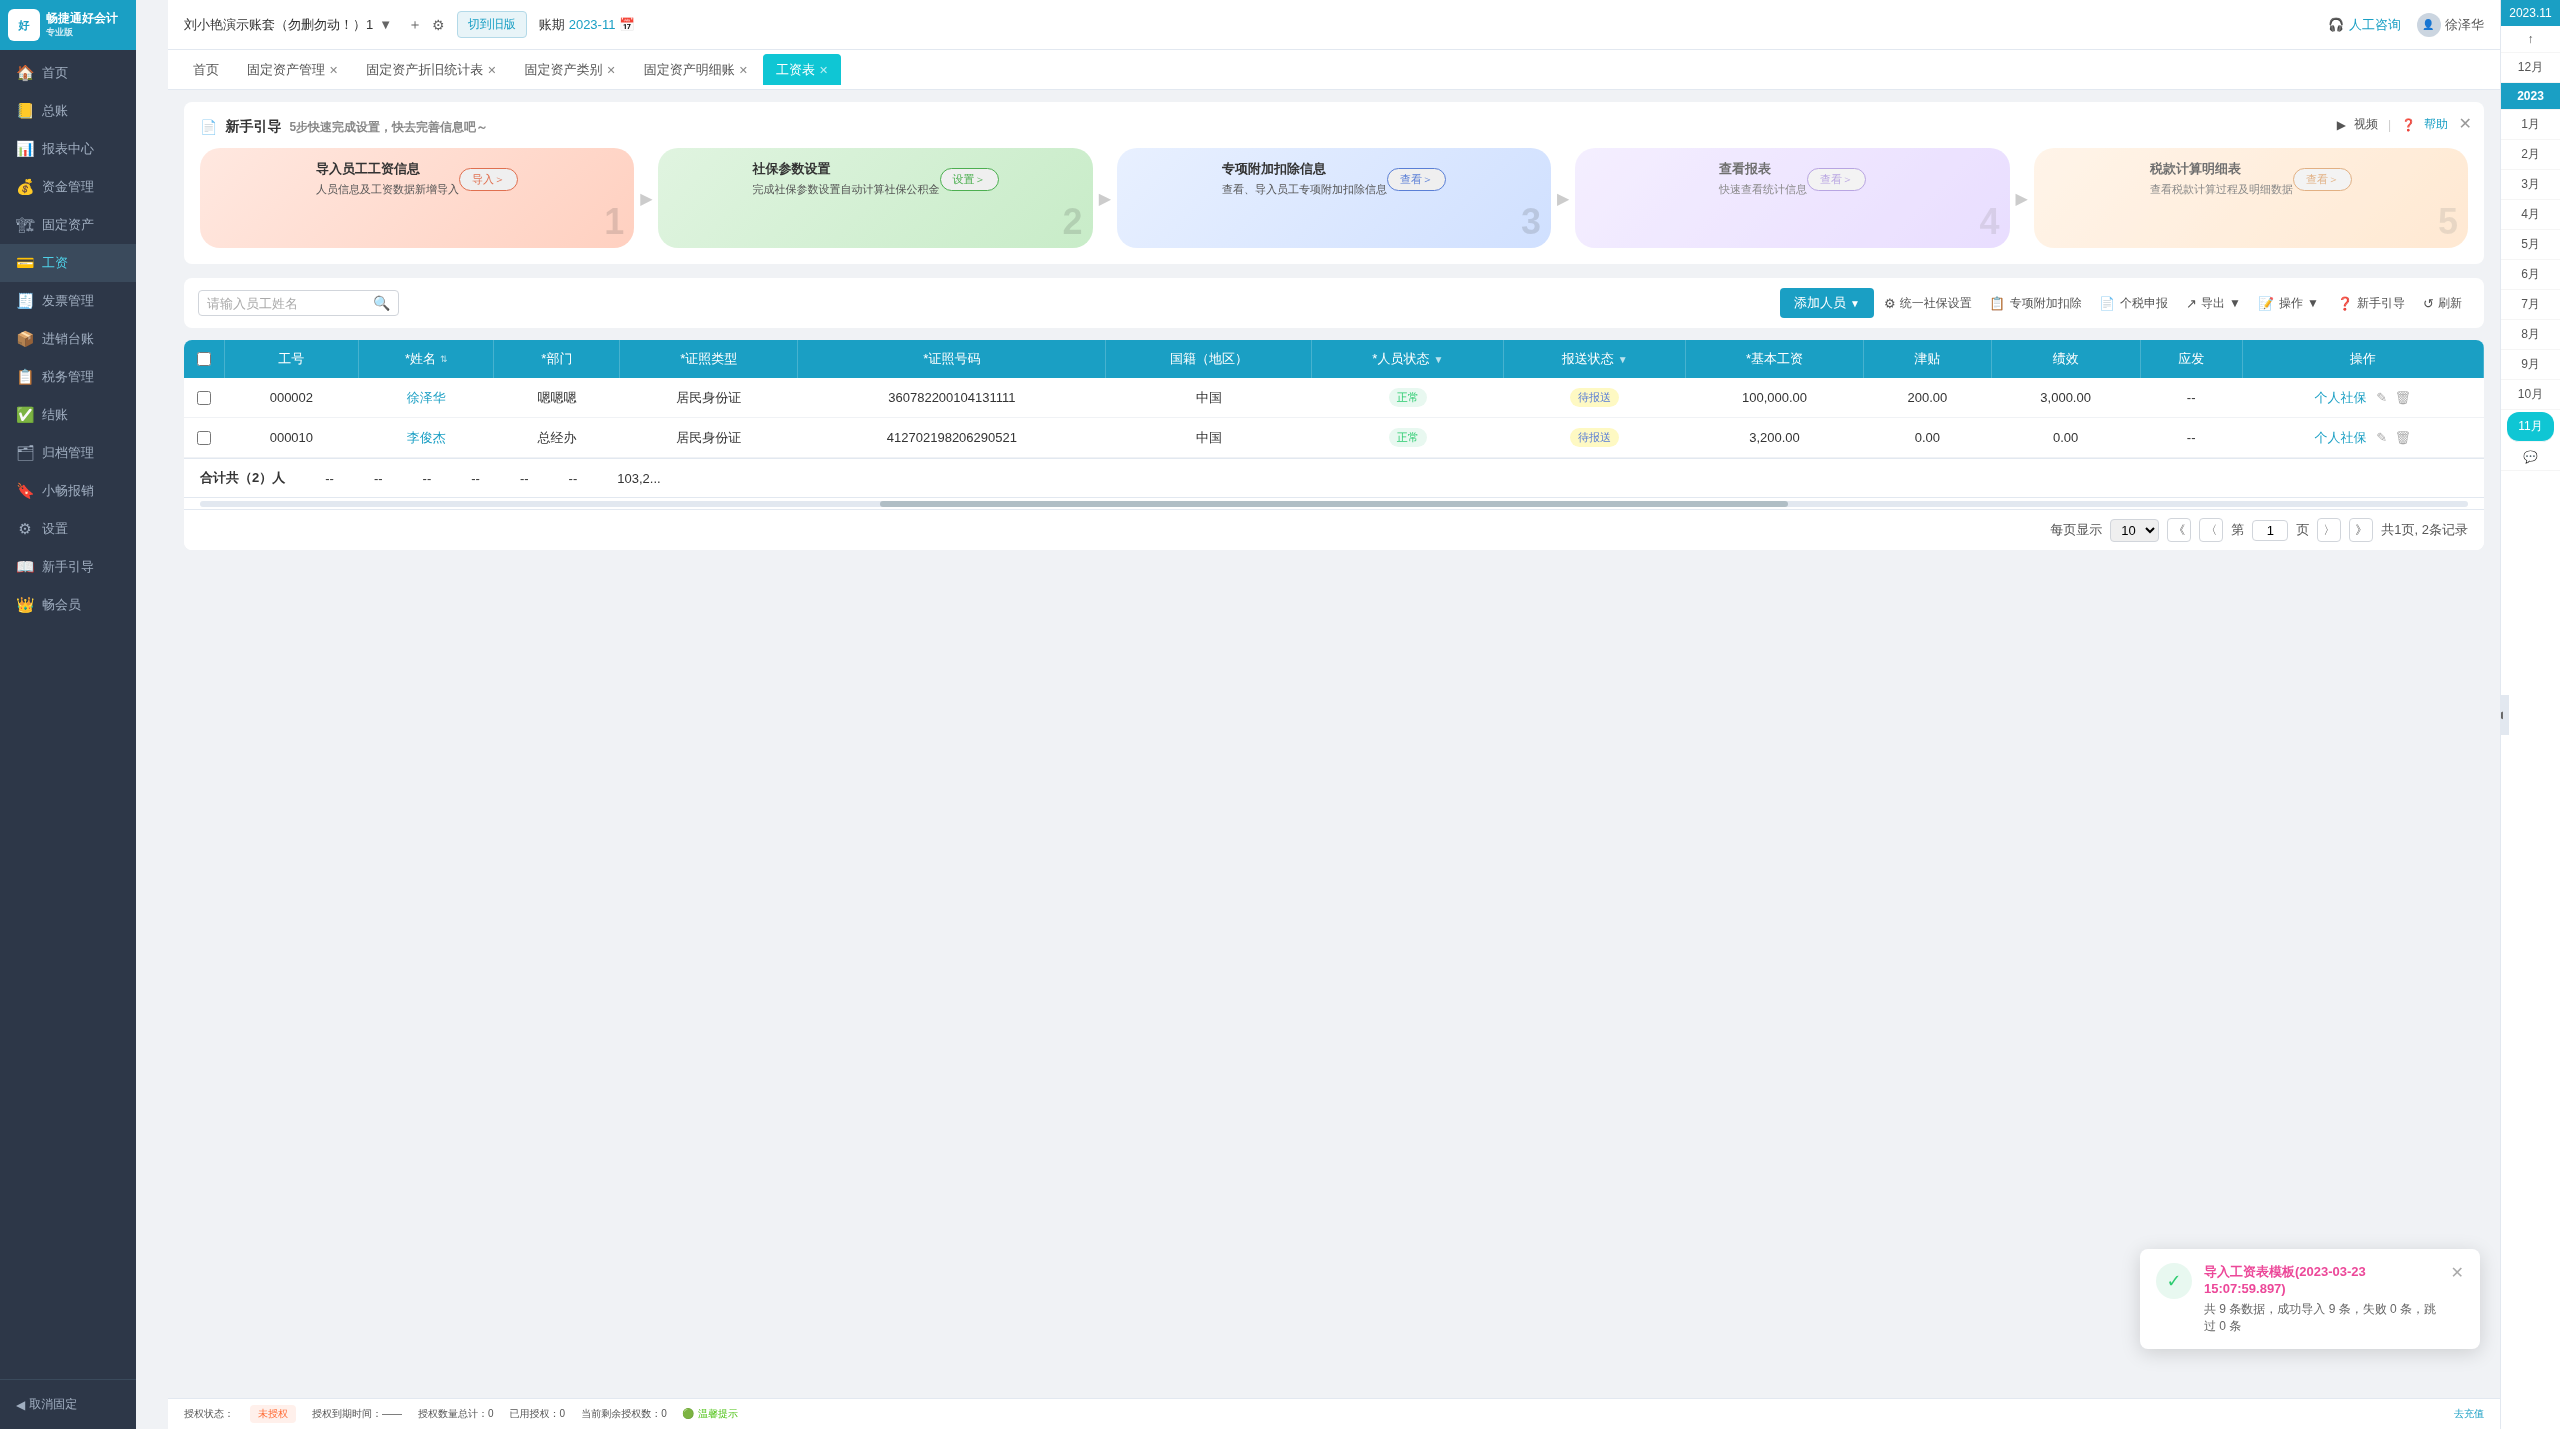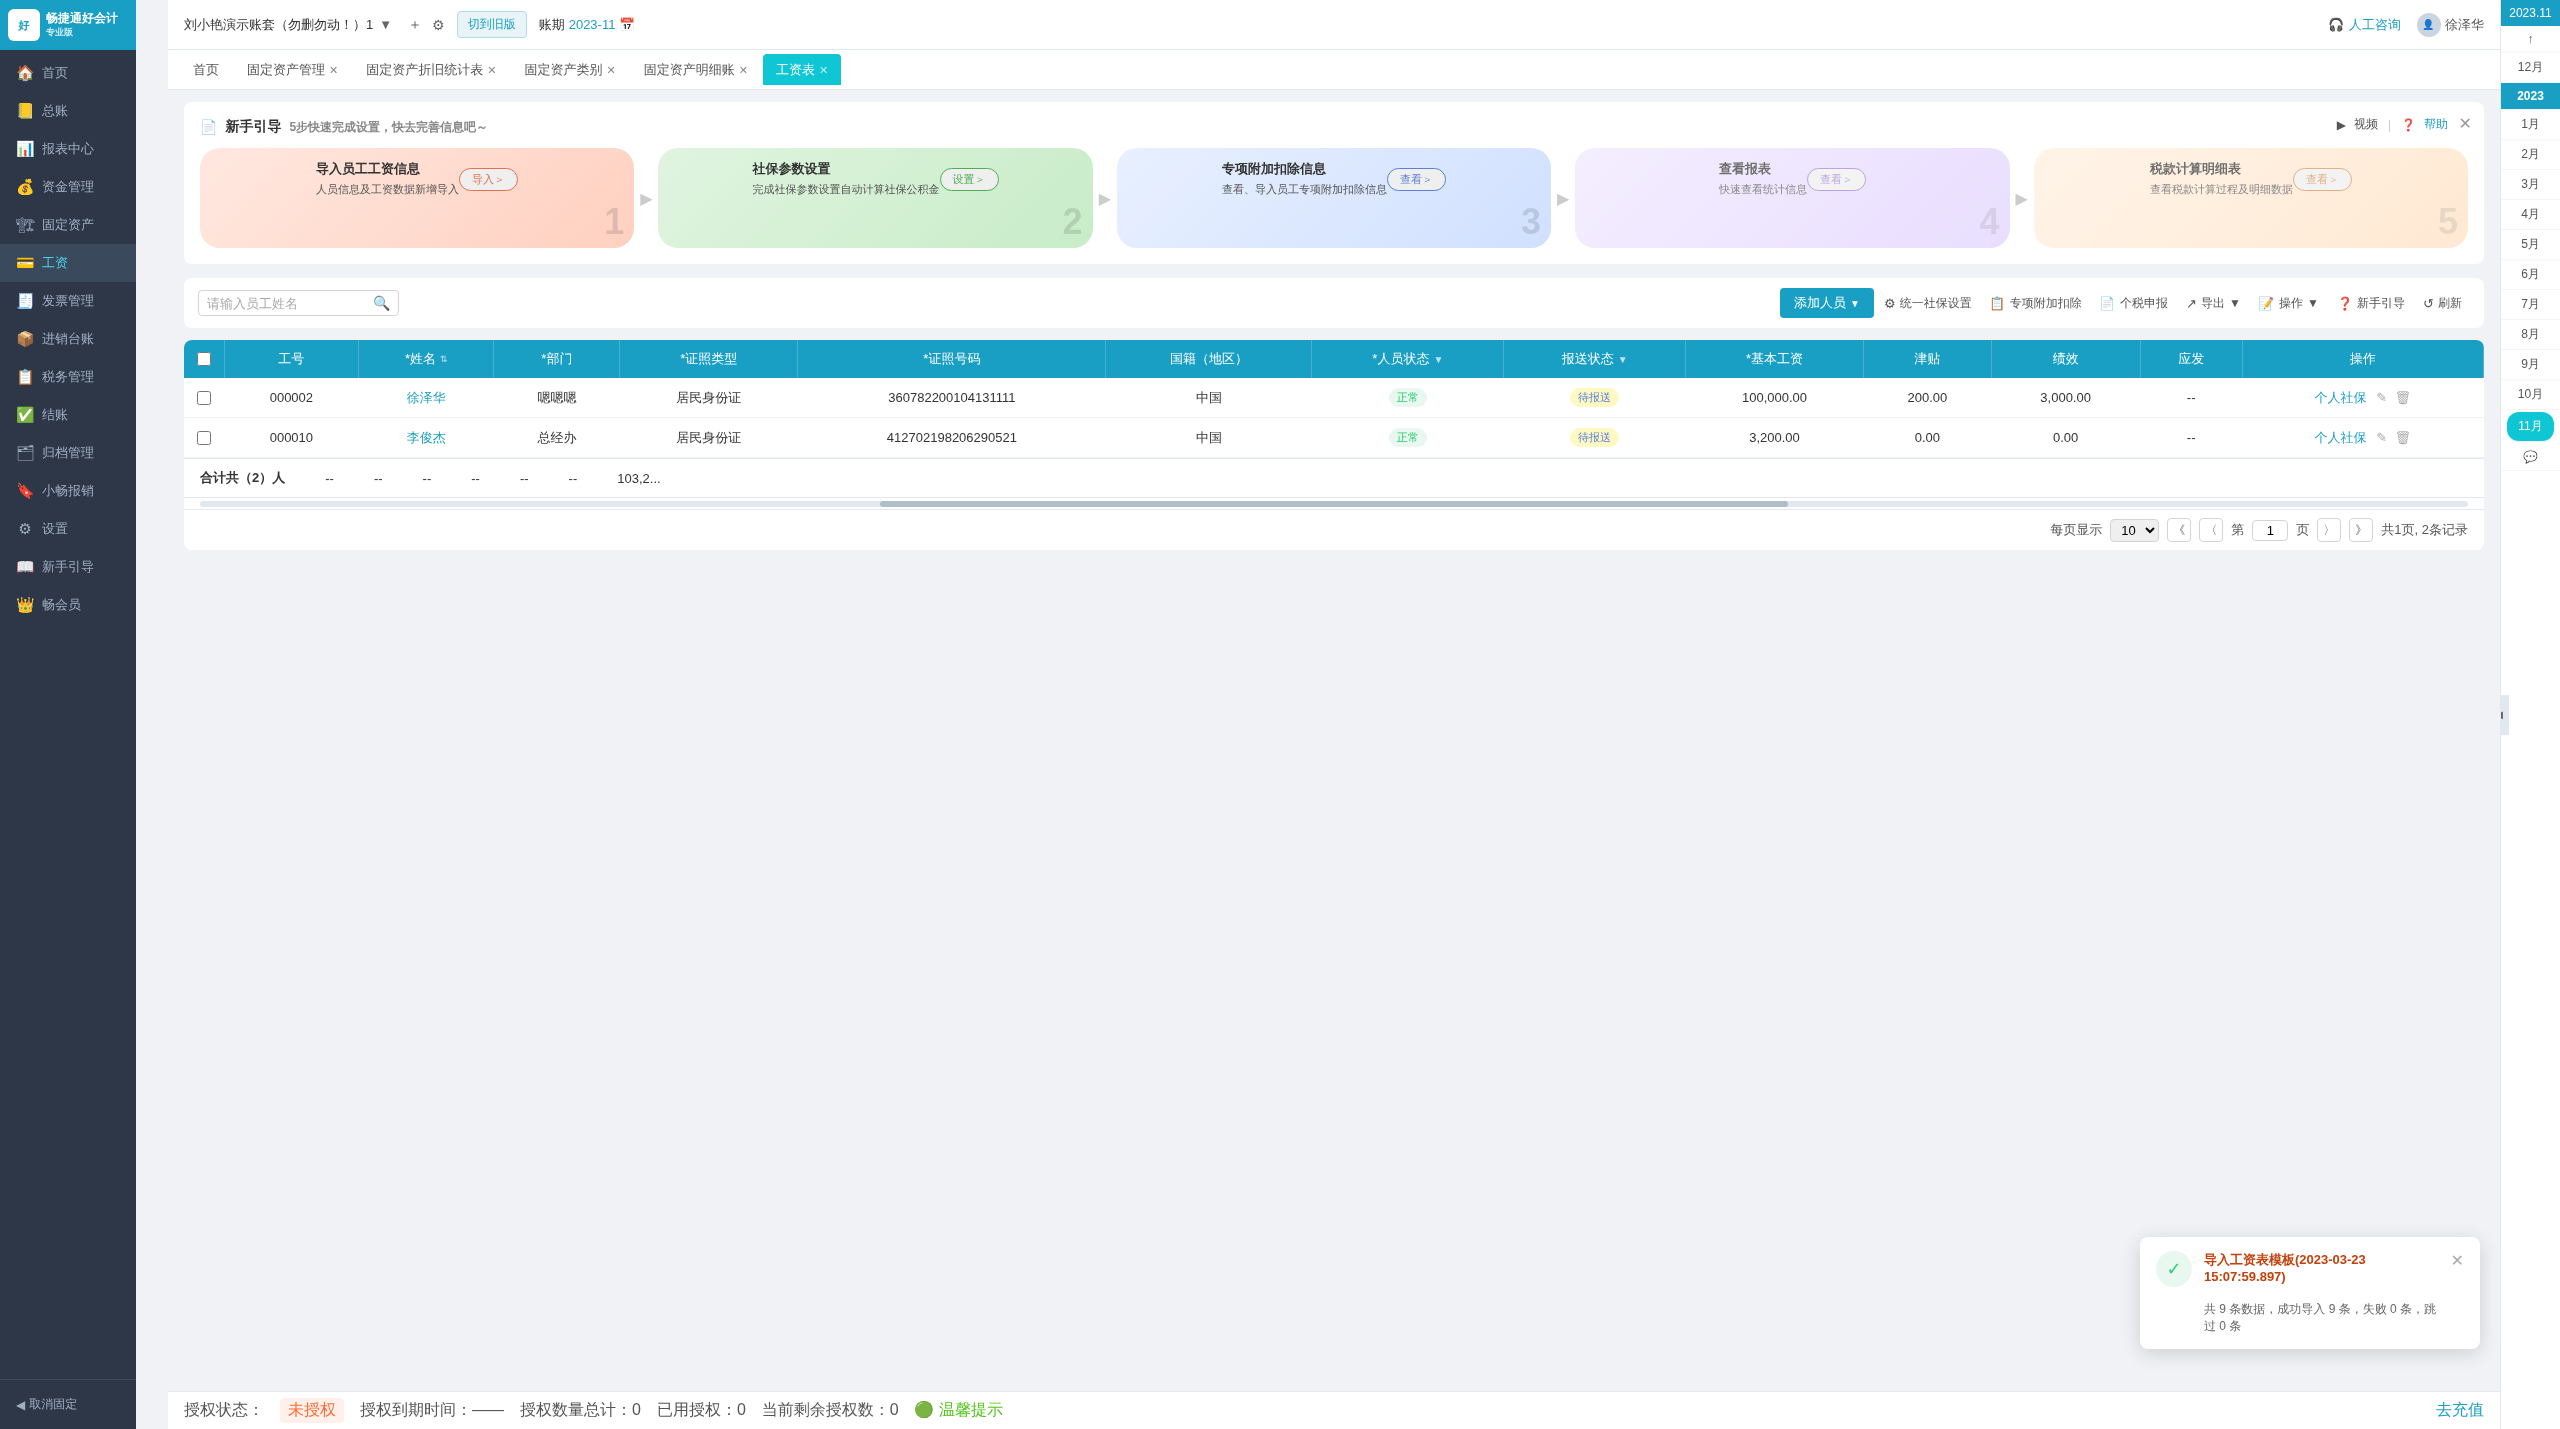--- a/index.html
+++ b/index.html
@@ -328,21 +328,21 @@
       font-size: 13px;
     }
 
     
     .status-bar {
       background: white;
       padding: 6px 16px;
       display: flex;
       align-items: center;
       gap: 16px;
-      font-size: 16px;
+      font-size: 10px;
       color: #555;
       border-top: 1px solid #e2e8f0;
       flex-shrink: 0;
     }
     .status-unauthorized { color: #ff6b35; background: #fff0eb; padding: 2px 8px; border-radius: 4px; }
     .status-link { color: #1a9fc4; cursor: pointer; margin-left: auto; }
     .status-warning { color: #52c41a; }
 
     
     .side-panel {
@@ -404,21 +404,21 @@
     .toast-icon {
       width: 36px; height: 36px;
       background: #e8f8f0;
       border-radius: 50%;
       display: flex; align-items: center; justify-content: center;
       color: #2ecc71;
       font-size: 18px;
       flex-shrink: 0;
     }
     .toast-content { flex: 1; }
-    .toast-title { font-size: 13px; font-weight: bold; color: #c2410c; margin-bottom: 17px; }
+    .toast-title { font-size: 13px; font-weight: bold; color: #ec4899; margin-bottom: 5px; }
     .toast-desc { font-size: 12px; color: #666; }
     .toast-close { color: #aaa; cursor: pointer; font-size: 16px; }
 
     
     .page-body::-webkit-scrollbar { width: 6px; }
     .page-body::-webkit-scrollbar-track { background: #f0f2f5; }
     .page-body::-webkit-scrollbar-thumb { background: #c1c8d1; border-radius: 3px; }
 
     
     .scroll-hint {

